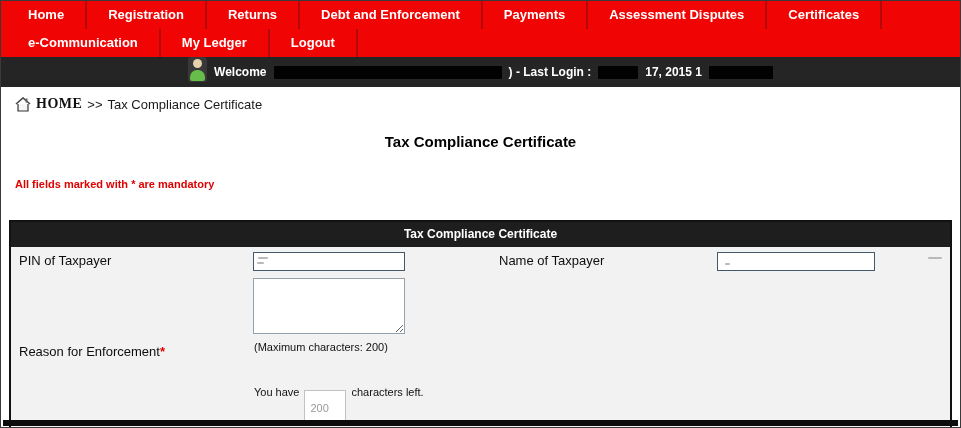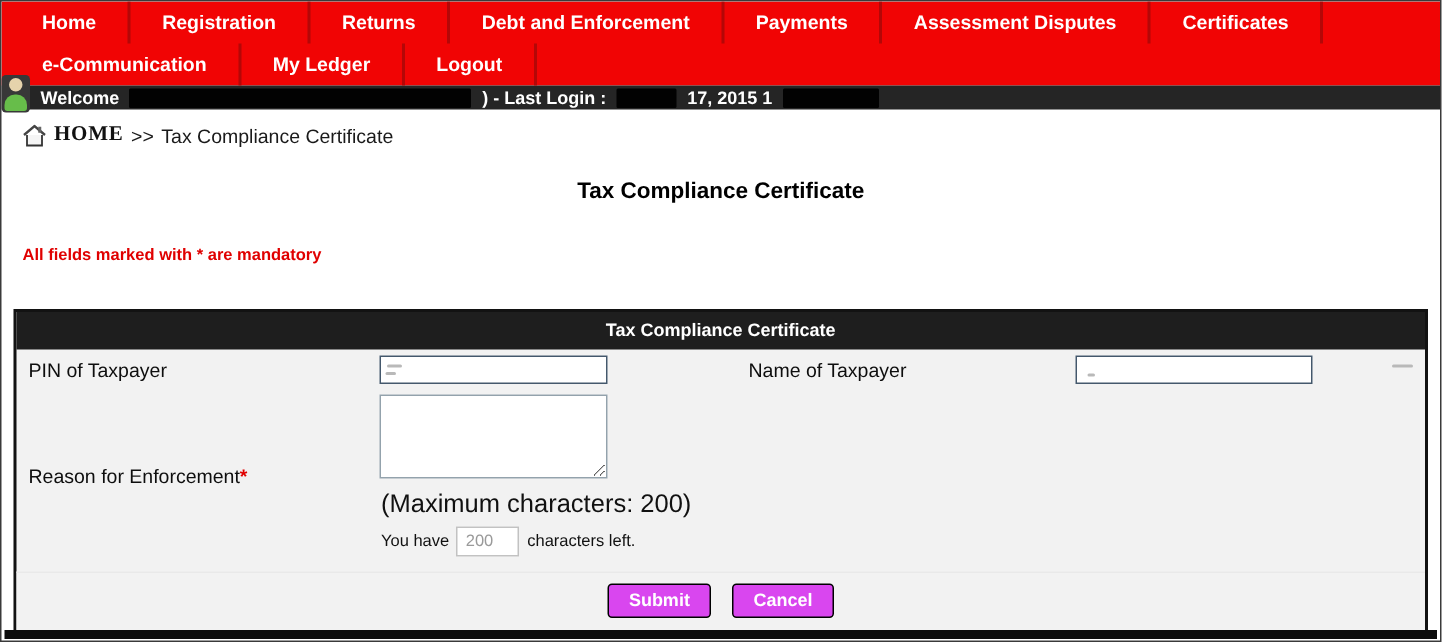--- a/index.html
+++ b/index.html
@@ -15,22 +15,22 @@
   
   .nav { background:#f10404; }
   .nav-row { display:flex; height:28px; padding-left:6px; align-items:stretch; }
   .nav-item {
     color:#fff; font-weight:bold; font-size:13px; line-height:28px;
     padding:0 21px; border-right:2px solid #b40707; cursor:pointer;
     white-space:nowrap;
   }
   
   .welcome-bar {
-    height:16px; background:#252525; color:#fff;
-    display:flex; align-items:center; justify-content:flex-start;
+    height:30px; background:#252525; color:#fff;
+    display:flex; align-items:center; justify-content:center;
     font-size:12px; font-weight:bold; gap:7px;
   }
   .avatar {
     width:19px; height:25px; background:#383838; border-radius:3px;
     position:relative; margin-top:-5px; flex:0 0 auto;
   }
   .avatar .head {
     position:absolute; top:2px; left:5px; width:9px; height:9px;
     border-radius:50%; background:#e6d3ac;
   }
@@ -77,25 +77,25 @@
   .s2 { left:4px; top:11px; width:7px; }
   .s3 { right:8px; top:6px;  width:14px; }
   .s4 { left:8px;  top:12px; width:5px; }
   .row-2 { display:grid; grid-template-columns:238px 1fr; padding:2px 0 10px; align-items:center; }
   .reason-stack { display:flex; flex-direction:column; align-items:flex-start; }
   .reason-ta {
     width:152px; height:56px; margin-left:4px;
     border:1px solid #93a2ac; background:#fff; resize:both; outline:none;
     font-family:"Liberation Sans", sans-serif; font-size:12px;
   }
-  .max-note { font-size:17px; color:#111; margin:7px 0 0 5px; }
+  .max-note { font-size:11px; color:#111; margin:7px 0 0 5px; }
   .counter-line { font-size:11px; color:#111; margin:5px 0 0 5px; display:flex; align-items:center; gap:5px; }
   .counter-inp {
-    width:42px; height:20px; border:1px solid #c2c2c2; color:#9a9a9a;
-    font-size:11px; padding-left:5px; background:#fff;
+    width:42px; height:36px; border:1px solid #c2c2c2; color:#9a9a9a;
+    font-size:11px; padding-left:5px; background:#fff;margin-top:32px;
   }
   .btn-row {
     border-top:1px solid #e9e9e9; text-align:center; padding:7px 0 9px;
     background:#f2f2f2;
   }
   .btn {
     background:#d946ef; color:#fff; font-weight:bold; font-size:12px;
     font-family:"Liberation Sans", sans-serif;
     border:1px solid #000; border-radius:3px; padding:3px 13px 4px;
     margin:0 5px; cursor:pointer;

